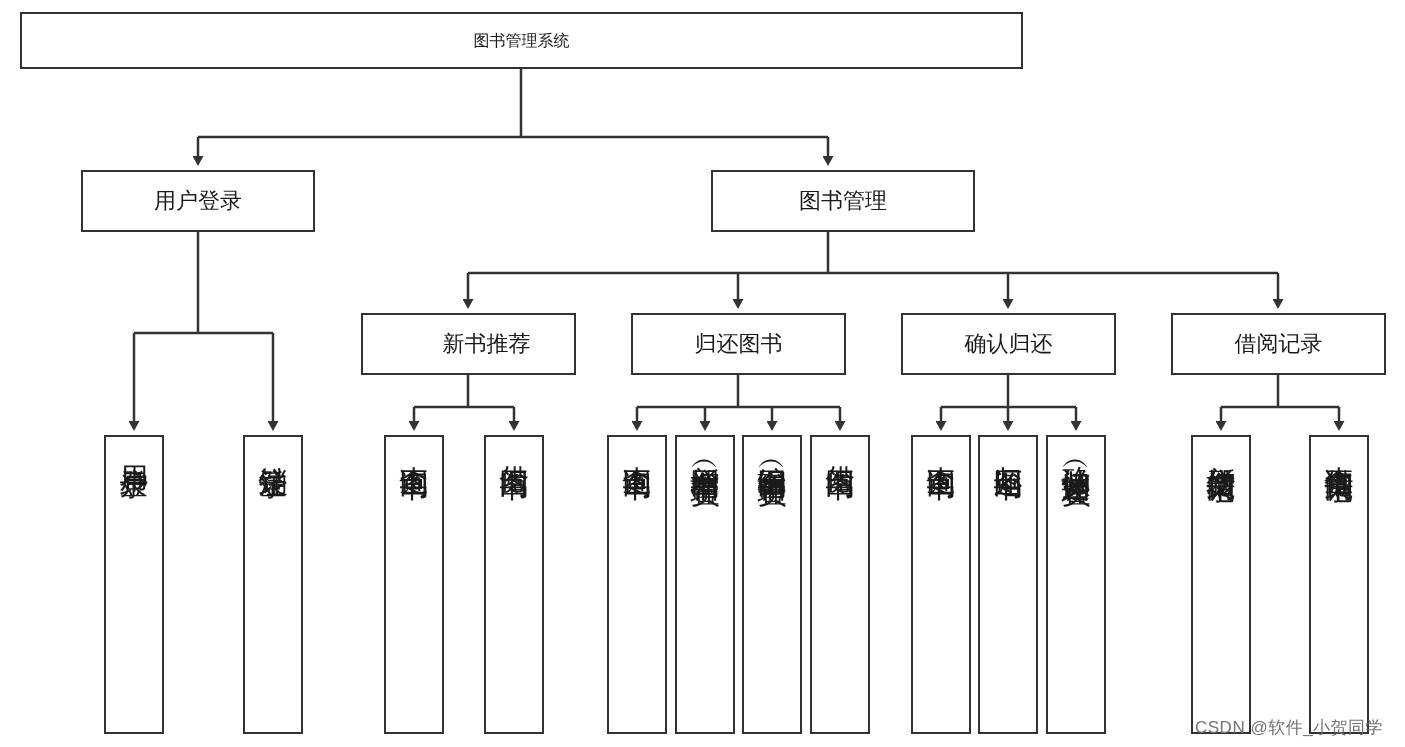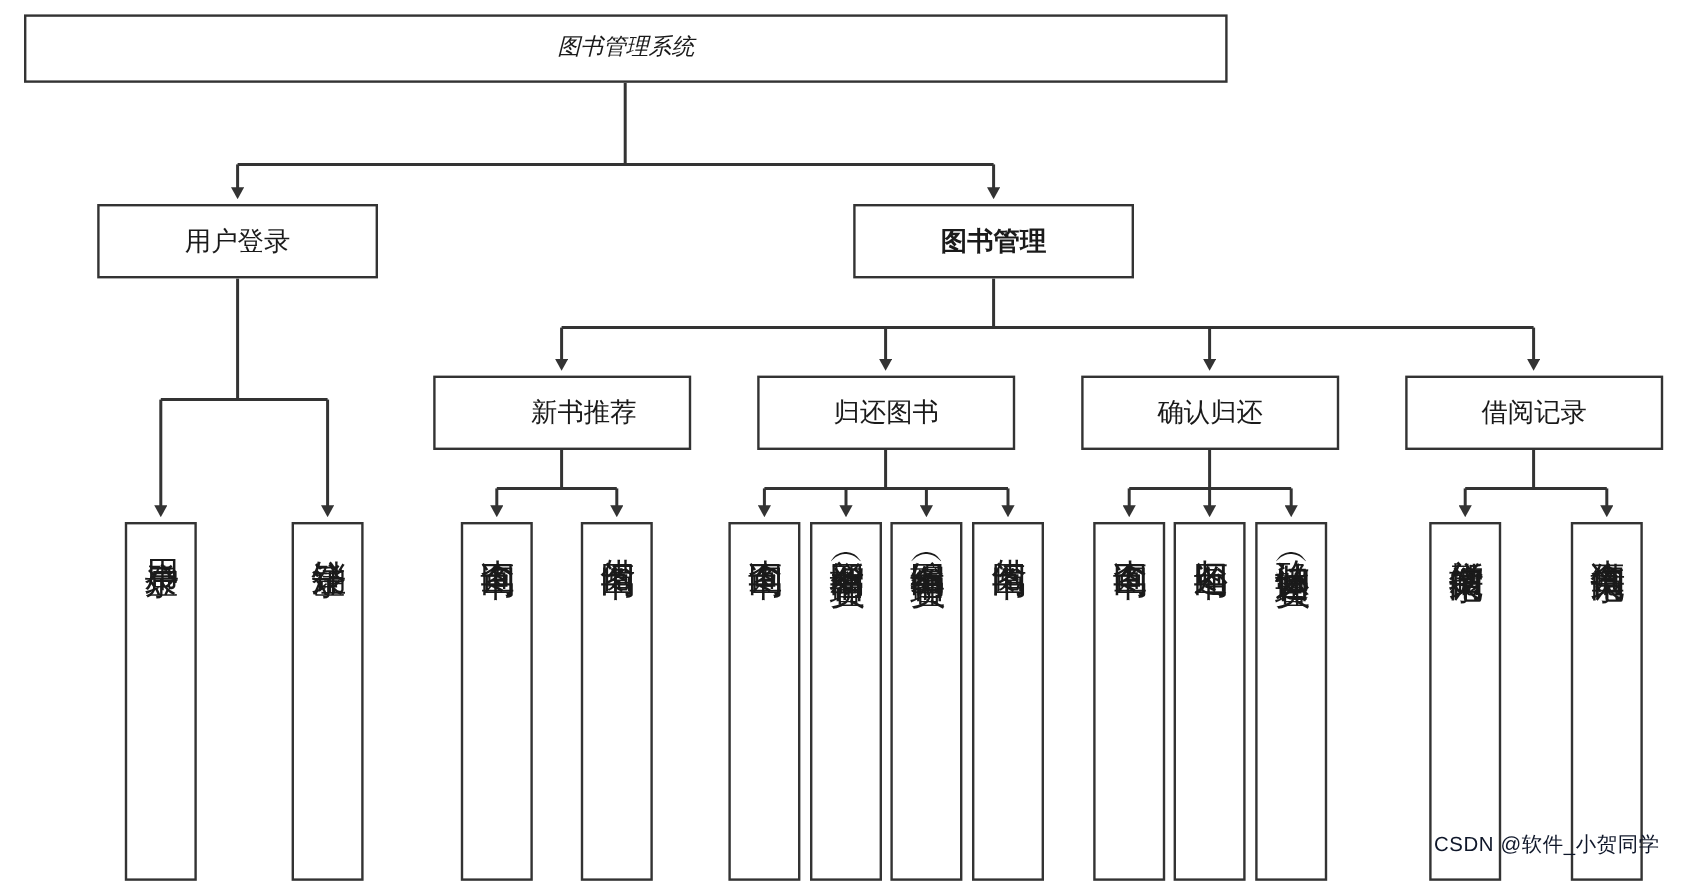--- a/index.html
+++ b/index.html
@@ -34,26 +34,26 @@
     color: #1a1a1a;
   }
   .node .lbl {
     display: block;
     text-align: center;
     line-height: 1.08;
     white-space: nowrap;
   }
   
   .n-root { left: 20px; top: 12px; width: 1003px; height: 57px; }
-  .n-root .lbl { font-size: 19px; font-style: italic; }
+  .n-root .lbl { font-size: 16px; }
   
   .n-l2 { height: 62px; }
   .n-l2 .lbl { font-size: 22px; }
   #node-user-login { left: 81px; top: 170px; width: 234px; }
-  #node-book-mgmt  { left: 711px; top: 170px; width: 234px; font-weight: bold; }
+  #node-book-mgmt  { left: 711px; top: 170px; width: 264px; }
   
   .n-l3 { top: 313px; height: 62px; width: 215px; }
   .n-l3 .lbl { font-size: 22px; }
   #node-new-book-rec { left: 361px; padding-left: 36px; }
   #node-book-borrow  { left: 631px; }
   #node-current-borrow { left: 901px; }
   #node-borrow-record  { left: 1171px; }
   
   .n-leaf {
     top: 435px;
@@ -69,23 +69,23 @@
     font-size: 29px;
     letter-spacing: 2px;
     line-height: 1;
     white-space: nowrap;
     height: auto;
   }
   .n-leaf.tall .lbl { font-size: 29px; }
   .watermark {
     position: absolute;
     left: 1195px;
-    top: 692px;
+    top: 716px;
     font-size: 17px;
-    color: #0f172a;
+    color: #737373;
     white-space: nowrap;
     letter-spacing: 0.5px;
   }
 </style>
 </head>
 <body>
 
 <div id="canvas">
 
   <svg class="wires" viewBox="0 0 1405 747" xmlns="http://www.w3.org/2000/svg">

